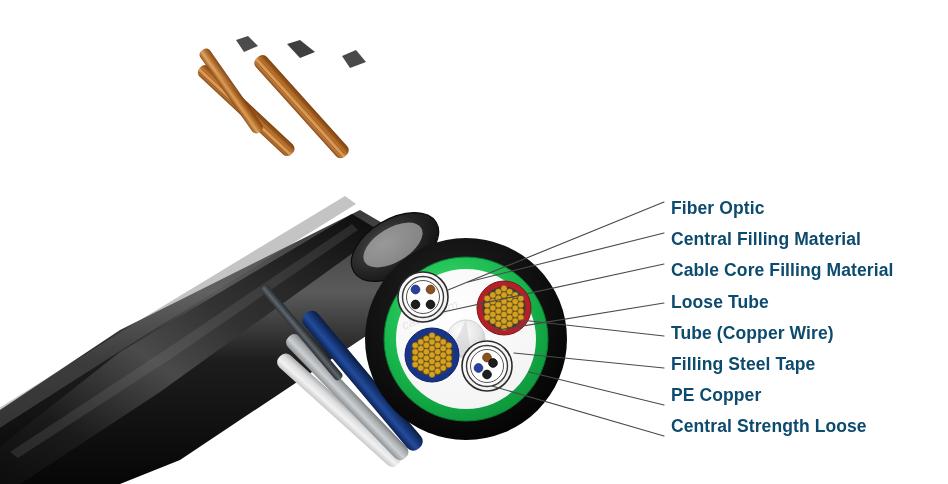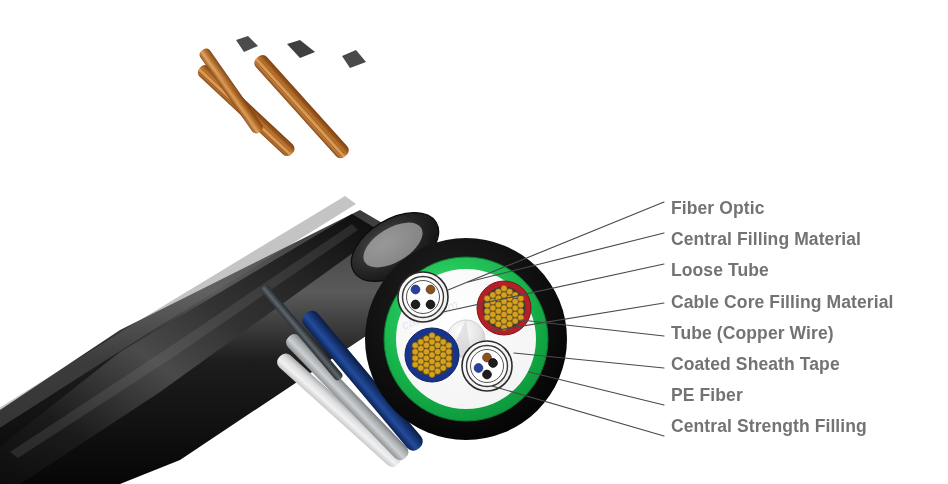--- a/index.html
+++ b/index.html
@@ -38,21 +38,21 @@
   }
   .label-row {
     height: 31.2px;
     line-height: 31.2px;
     white-space: nowrap;
   }
   .label-text {
     font-family: "Liberation Sans", sans-serif;
     font-size: 17.5px;
     font-weight: 600;
-    color: #737373;
+    color: #0c4a6e;
     letter-spacing: 0.1px;
   }
   .wm {
     font-family: "Liberation Sans", sans-serif;
     fill: #c9c4cf;
     opacity: 0.42;
     font-size: 13px;
     font-style: italic;
   }
 </style>
@@ -345,32 +345,32 @@
   </svg>
 
   <div id="labels">
     <div class="label-row">
       <span class="label-text">Fiber Optic</span>
     </div>
     <div class="label-row">
       <span class="label-text">Central Filling Material</span>
     </div>
     <div class="label-row">
+      <span class="label-text">Cable Core Filling Material</span>
+    </div>
+    <div class="label-row">
       <span class="label-text">Loose Tube</span>
     </div>
     <div class="label-row">
-      <span class="label-text">Cable Core Filling Material</span>
-    </div>
-    <div class="label-row">
       <span class="label-text">Tube (Copper Wire)</span>
     </div>
     <div class="label-row">
-      <span class="label-text">Coated Sheath Tape</span>
-    </div>
-    <div class="label-row">
-      <span class="label-text">PE Fiber</span>
-    </div>
-    <div class="label-row">
-      <span class="label-text">Central Strength Filling</span>
+      <span class="label-text">Filling Steel Tape</span>
+    </div>
+    <div class="label-row">
+      <span class="label-text">PE Copper</span>
+    </div>
+    <div class="label-row">
+      <span class="label-text">Central Strength Loose</span>
     </div>
   </div>
 
 </div>
 
 </body></html>

